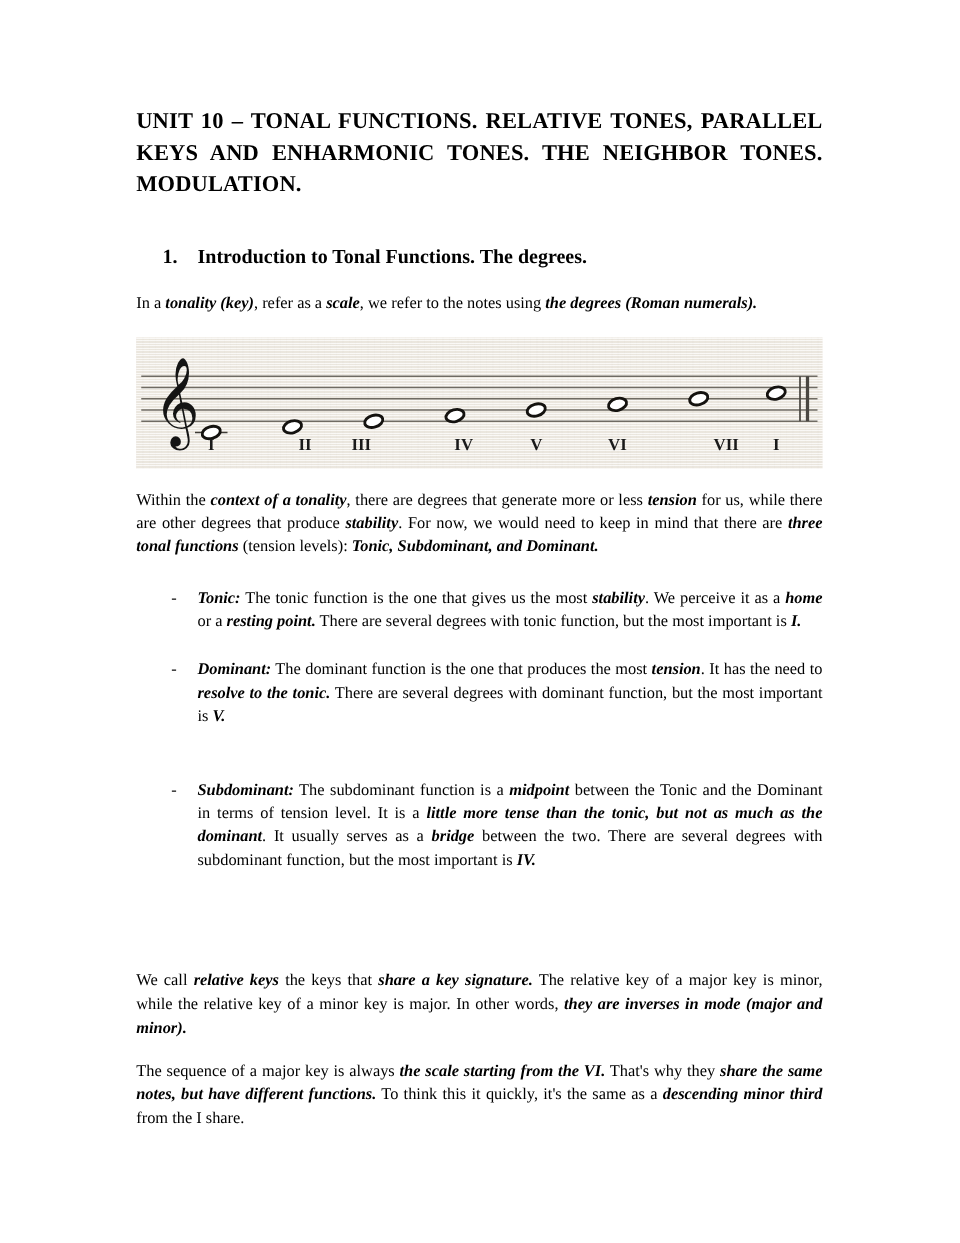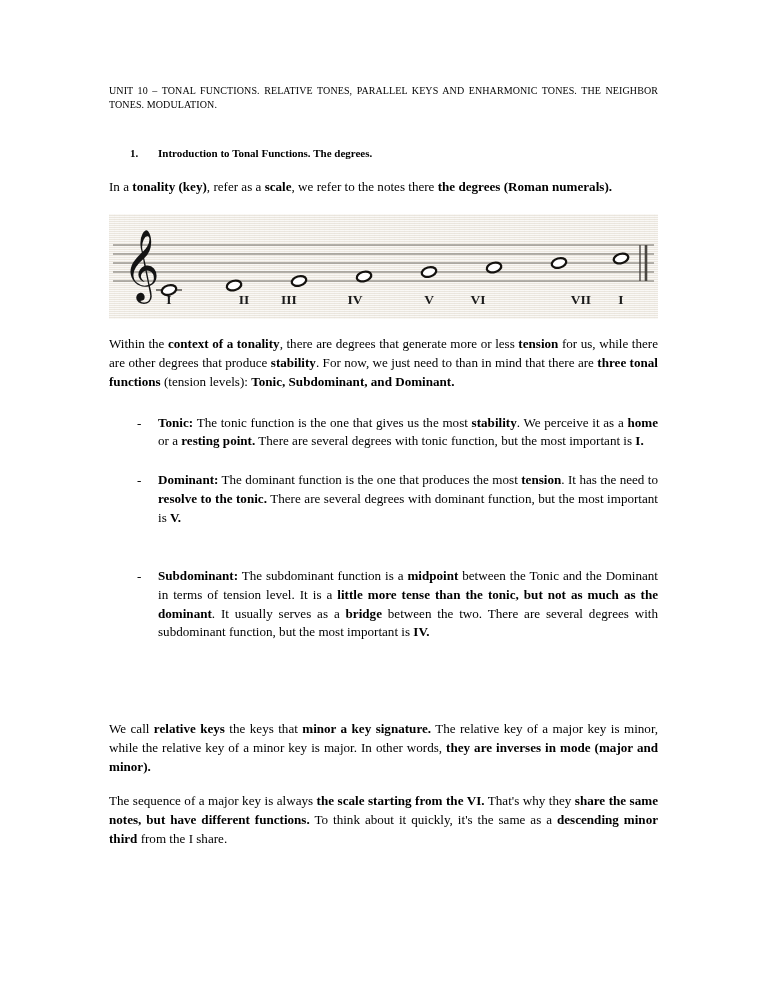--- a/index.html
+++ b/index.html
@@ -24,31 +24,31 @@
     background: #ffffff;
   }
   .content {
     position: absolute;
     left: 109px;
     top: 84px;
     width: 549px;
   }
 
   .doc-title {
-    font-size: 10px;
-    font-weight: normal;
+    font-size: 18px;
+    font-weight: bold;
     line-height: 1.42;
     text-align: justify;
     text-align-last: left;
     letter-spacing: 0.1px;
     margin: 0 0 0 0;
   }
 
   .section-heading {
-    font-size: 11px;
+    font-size: 16px;
     font-weight: bold;
     margin: 0;
     padding-left: 21px;
     line-height: 1.4;
   }
   .section-heading .num {
     display: inline-block;
     width: 28px;
   }
 
@@ -76,21 +76,21 @@
     text-align-last: left;
   }
   .indented {
     margin-left: 49px;
     font-size: 13.1px;
     line-height: 1.43;
     text-align: justify;
     text-align-last: left;
   }
 
-  b, strong { font-weight: bold; }
+  b, strong { font-weight: bold; font-style: italic; }
 
   
   .staff-figure {
     position: relative;
     width: 549px;
     height: 105px;
     background:
       repeating-linear-gradient(0deg, rgba(255,255,255,0.55) 0px, rgba(255,255,255,0.55) 1px, rgba(225,219,208,0.45) 1px, rgba(225,219,208,0.45) 2px),
       repeating-linear-gradient(90deg, rgba(0,0,0,0.016) 0px, rgba(0,0,0,0.016) 1px, rgba(255,255,255,0) 1px, rgba(255,255,255,0) 5px),
       #f3f0ea;
@@ -141,21 +141,21 @@
     <h1 class="doc-title">UNIT 10 – TONAL FUNCTIONS. RELATIVE TONES, PARALLEL KEYS AND ENHARMONIC TONES. THE NEIGHBOR TONES. MODULATION.</h1>
 
     <div class="sp-34"></div>
 
     <div class="section-heading">
       <span class="num">1.</span><span>Introduction to Tonal Functions. The degrees.</span>
     </div>
 
     <div class="sp-16"></div>
 
-    <p class="body"><span>In a </span><b>tonality (key)</b><span>, refer as a </span><b>scale</b><span>, we refer to the notes there </span><b>the degrees (Roman numerals).</b></p>
+    <p class="body"><span>In a </span><b>tonality (key)</b><span>, refer as a </span><b>scale</b><span>, we refer to the notes using </span><b>the degrees (Roman numerals).</b></p>
 
     <div class="sp-18"></div>
 
     <div class="staff-figure">
       <svg class="staff-svg" width="549" height="105" viewBox="0 0 549 105">
 
         <g stroke="#6f6b63" stroke-width="1.15">
           <line x1="4" y1="31" x2="545" y2="31"></line>
           <line x1="4" y1="40" x2="545" y2="40"></line>
           <line x1="4" y1="49" x2="545" y2="49"></line>
@@ -182,31 +182,31 @@
           <ellipse cx="320" cy="58" rx="7.4" ry="4.7" fill="#ffffff" stroke="#14120f" stroke-width="2.3" transform="rotate(-16 320 58)"></ellipse>
           <ellipse cx="385" cy="53.5" rx="7.4" ry="4.7" fill="#ffffff" stroke="#14120f" stroke-width="2.3" transform="rotate(-16 385 53.5)"></ellipse>
           <ellipse cx="450" cy="49" rx="7.4" ry="4.7" fill="#ffffff" stroke="#14120f" stroke-width="2.3" transform="rotate(-16 450 49)"></ellipse>
           <ellipse cx="512" cy="44.5" rx="7.4" ry="4.7" fill="#ffffff" stroke="#14120f" stroke-width="2.3" transform="rotate(-16 512 44.5)"></ellipse>
         </g>
       </svg>
       <div class="numeral-row">
         <span class="numeral" style="left:60px">I</span>
         <span class="numeral" style="left:135px">II</span>
         <span class="numeral" style="left:180px">III</span>
-        <span class="numeral" style="left:246px">IV</span>
+        <span class="numeral" style="left:262px">IV</span>
         <span class="numeral" style="left:320px">V</span>
-        <span class="numeral" style="left:369px">VI</span>
+        <span class="numeral" style="left:385px">VI</span>
         <span class="numeral" style="left:472px">VII</span>
         <span class="numeral" style="left:512px">I</span>
       </div>
     </div>
 
     <div class="sp-16"></div>
 
-    <p class="body"><span>Within the </span><b>context of a tonality</b><span>, there are degrees that generate more or less </span><b>tension</b><span> for us, while there are other degrees that produce </span><b>stability</b><span>. For now, we just need to than in mind that there are </span><b>three tonal functions</b><span> (tension levels): </span><b>Tonic, Subdominant, and Dominant.</b></p>
+    <p class="body"><span>Within the </span><b>context of a tonality</b><span>, there are degrees that generate more or less </span><b>tension</b><span> for us, while there are other degrees that produce </span><b>stability</b><span>. For now, we would need to keep in mind that there are </span><b>three tonal functions</b><span> (tension levels): </span><b>Tonic, Subdominant, and Dominant.</b></p>
 
     <div class="sp-22"></div>
 
     <div class="bullet">
       <span class="dash">-</span>
       <span class="btext"><b>Tonic:</b><span> The tonic function is the one that gives us the most </span><b>stability</b><span>. We perceive it as a </span><b>home</b><span> or a </span><b>resting point.</b><span> There are several degrees with tonic function, but the most important is </span><b>I.</b></span>
     </div>
 
     <div class="sp-20"></div>
 
@@ -223,20 +223,20 @@
     </div>
 
     <div class="sp-22"></div>
 
 
     <div class="sp-40"></div>
 
 
     <div class="sp-16"></div>
 
-    <p class="body"><span>We call </span><b>relative keys</b><span> the keys that </span><b>minor a key signature.</b><span> The relative key of a major key is minor, while the relative key of a minor key is major. In other words, </span><b>they are inverses in mode (major and minor).</b></p>
-
-    <div class="sp-16"></div>
-
-    <p class="body"><span>The sequence of a major key is always </span><b>the scale starting from the VI.</b><span> That's why they </span><b>share the same notes, but have different functions.</b><span> To think about it quickly, it's the same as a </span><b>descending minor third</b><span> from the I share.</span></p>
+    <p class="body"><span>We call </span><b>relative keys</b><span> the keys that </span><b>share a key signature.</b><span> The relative key of a major key is minor, while the relative key of a minor key is major. In other words, </span><b>they are inverses in mode (major and minor).</b></p>
+
+    <div class="sp-16"></div>
+
+    <p class="body"><span>The sequence of a major key is always </span><b>the scale starting from the VI.</b><span> That's why they </span><b>share the same notes, but have different functions.</b><span> To think this it quickly, it's the same as a </span><b>descending minor third</b><span> from the I share.</span></p>
 
   </div>
 </div>
 
 </body></html>

